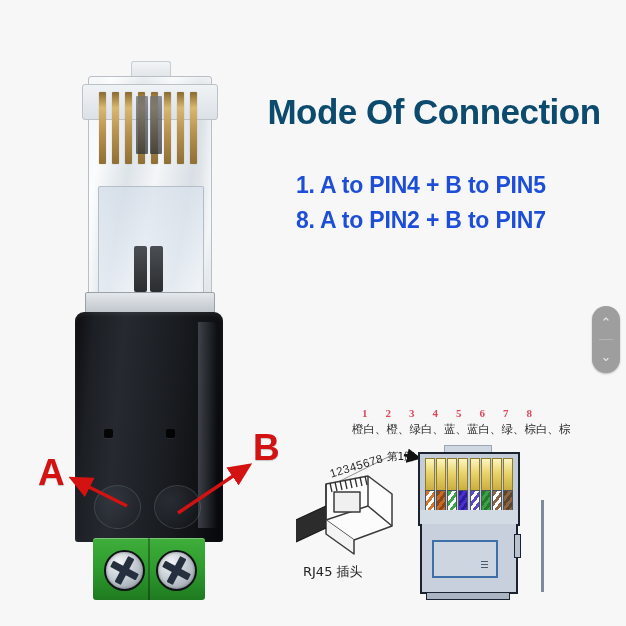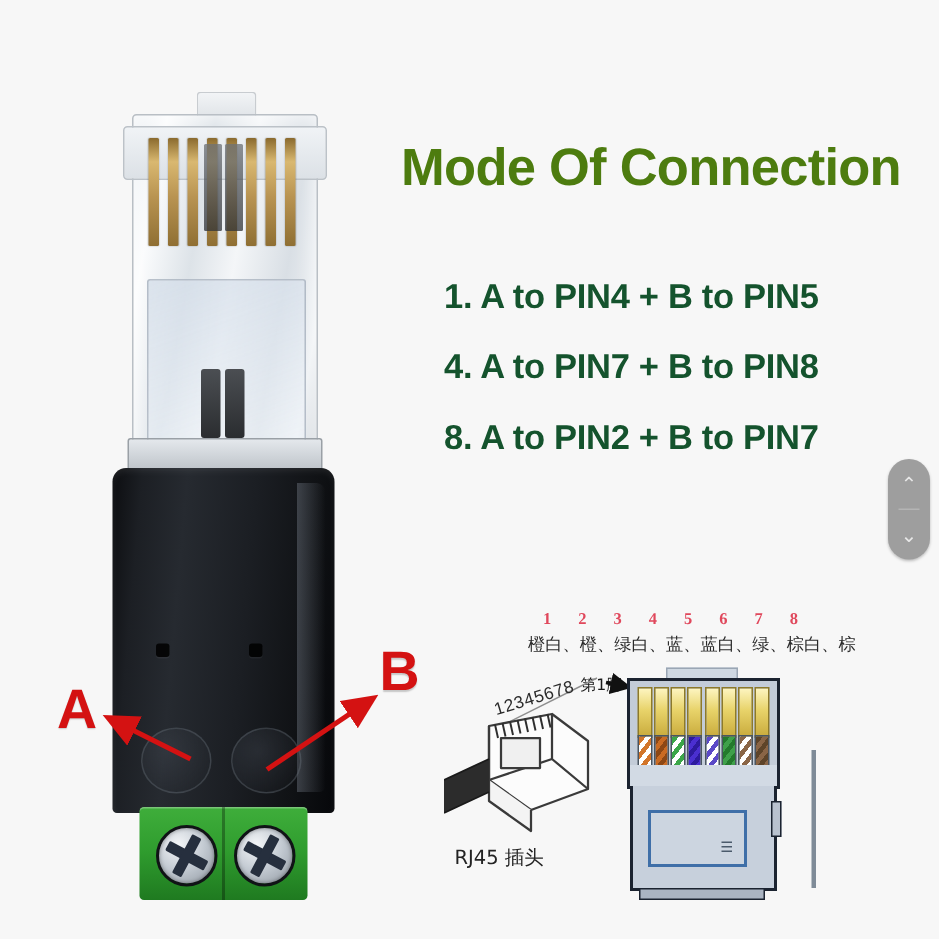--- a/index.html
+++ b/index.html
@@ -17,37 +17,36 @@
   }
 
   
   #title {
     position: absolute;
     left: 246px; top: 92px;
     width: 376px;
     text-align: center;
     font-size: 35px;
     font-weight: bold;
-    color: #4d7c0f;
+    color: #0c4a6e;
     letter-spacing: -0.5px;
     white-space: nowrap;
   }
   #mode-list {
     position: absolute;
     left: 296px; top: 168px;
     width: 300px;
   }
   .mode-item {
     font-size: 23px;
     font-weight: bold;
-    color: #14532d;
+    color: #1d4ed8;
     line-height: 35px;
     white-space: nowrap;
     letter-spacing: -0.2px;
-    margin-top: 12px;
   }
 
   
   #scroll-pill {
     position: absolute;
     left: 592px; top: 306px;
     width: 28px; height: 67px;
     background: #9e9e9e;
     border-radius: 14px;
     box-shadow: 0 1px 2px rgba(0,0,0,.25);
@@ -370,21 +369,20 @@
     </svg>
 
     <div class="callout-letter" id="callout-a">A</div>
     <div class="callout-letter" id="callout-b">B</div>
   </div>
 
   <div id="title">Mode Of Connection</div>
 
   <div id="mode-list">
     <div class="mode-item">1. A to PIN4 + B to PIN5</div>
-    <div class="mode-item">4. A to PIN7 + B to PIN8</div>
     <div class="mode-item">8. A to PIN2 + B to PIN7</div>
   </div>
 
   <div id="scroll-pill">
     <div class="chev up">⌃</div>
     <div class="divider"></div>
     <div class="chev down">⌄</div>
   </div>
 
   <div id="pin-numbers">

